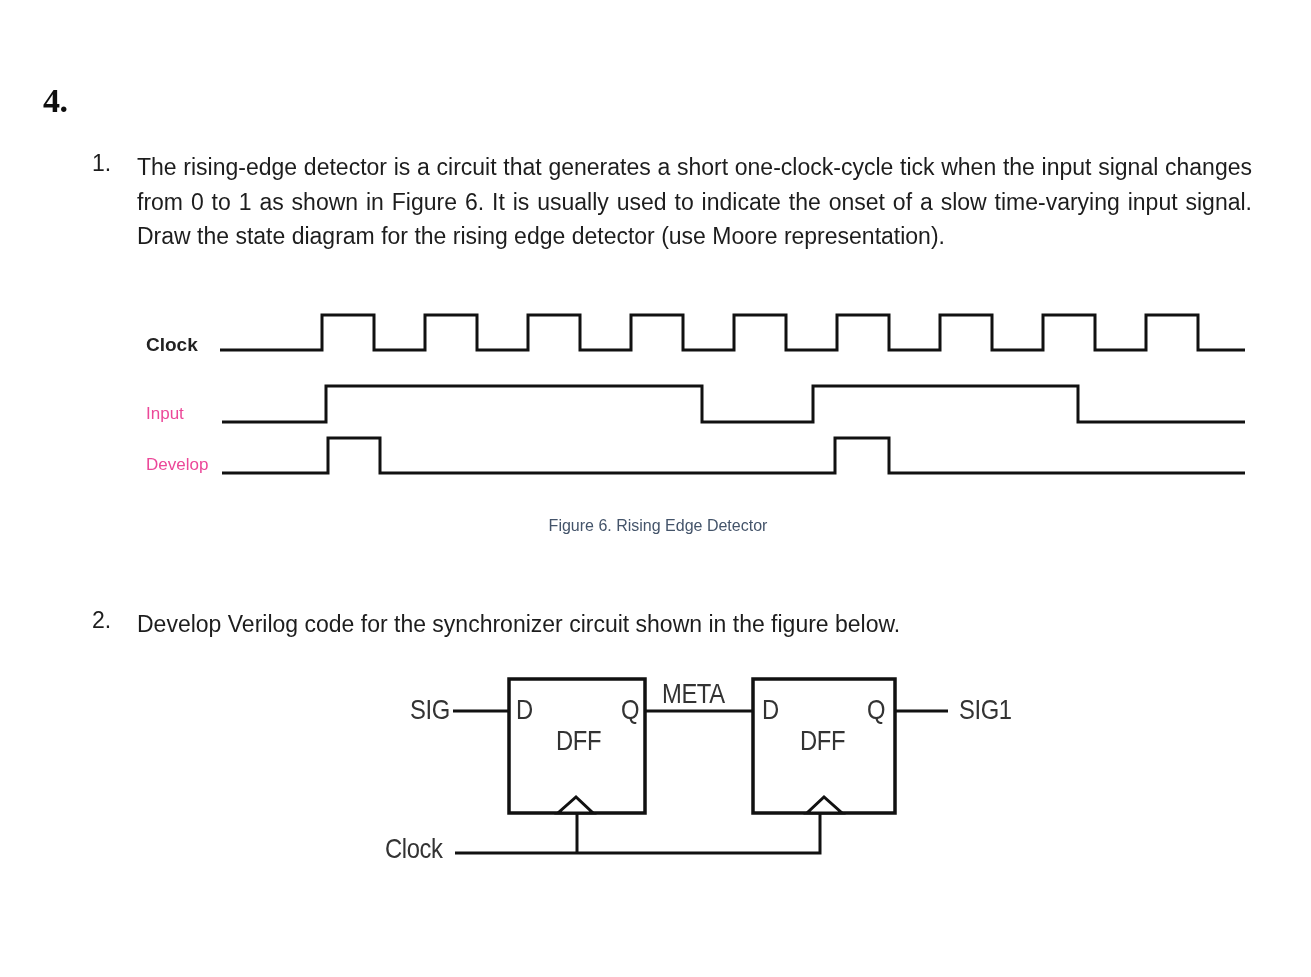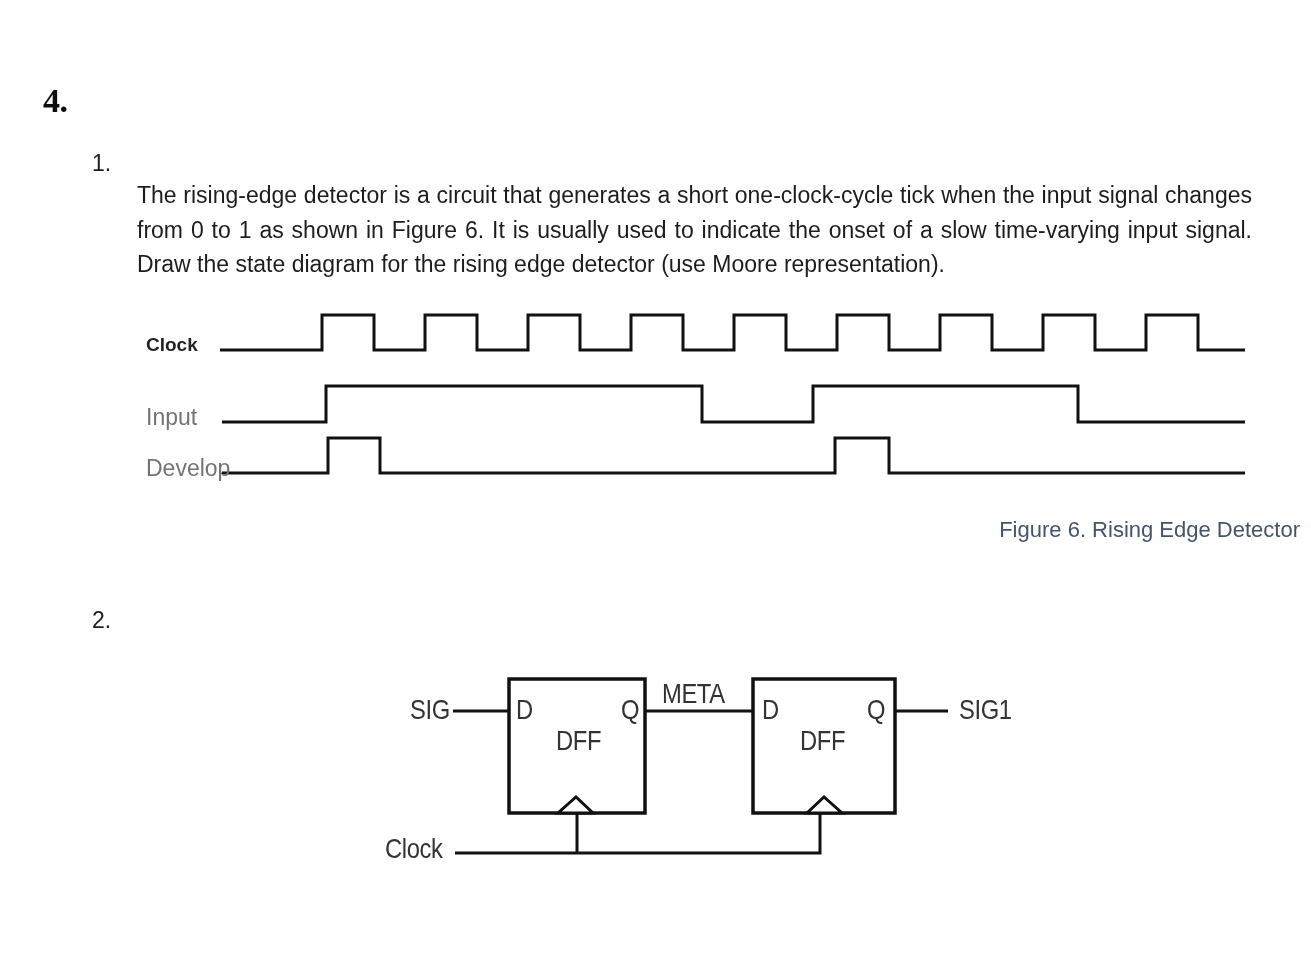--- a/index.html
+++ b/index.html
@@ -9,38 +9,38 @@
   }
   
   .heading{
     position:absolute;left:43px;top:82px;display:flex;gap:22px;
     font-family:"Liberation Serif",serif;font-weight:bold;font-size:34px;
     letter-spacing:-0.5px;color:#0e0e0e;white-space:nowrap;
   }
   
   .q-num{position:absolute;left:92px;font-size:23px;color:#1d1d1d;}
   .q-text{position:absolute;left:137px;font-size:23px;color:#1d1d1d;
-          line-height:34.7px;margin-top:28px;}
+          line-height:34.7px;}
   #q1-num{top:150px;}
   #q1-text{top:150px;width:1115px;text-align:justify;}
   #q2-num{top:607px;}
   #q2-text{top:607px;width:1115px;}
   
   svg.fig{position:absolute;left:0;pointer-events:none;}
   #fig6-svg{top:0;}
   #fig7-svg{top:600px;}
-  .wave-label{position:absolute;font-size:23px;color:#737373;white-space:nowrap;}
+  .wave-label{position:absolute;font-size:17px;color:#ec4899;white-space:nowrap;}
   .wave-label.bold{font-size:19px;font-weight:bold;color:#222;}
   .circ-label{
     position:absolute;font-size:28px;color:#333;white-space:nowrap;
     transform:scaleX(0.85);transform-origin:left top;letter-spacing:-0.5px;
   }
   .caption{
-    position:absolute;left:0;top:517px;width:1300px;text-align:right;
-    font-size:22px;
+    position:absolute;left:8px;top:517px;width:1300px;text-align:center;
+    font-size:16px;
   }
 </style>
 </head>
 <body>
 
 <div class="page">
 
   <div class="heading">
     <span>4.</span>
   </div>
@@ -55,20 +55,21 @@
     </svg>
   <div id="fig6-labels">
       <div class="wave-label bold" style="left: 146px; top: 334px;">Clock</div>
       <div class="wave-label" style="left: 146px; top: 404px;">Input</div>
       <div class="wave-label" style="left: 146px; top: 455px;">Develop</div>
     </div>
 
   <div class="caption" id="fig6-caption" style="color: rgb(68, 84, 106);">Figure 6. Rising Edge Detector</div>
 
   <div class="q-num" id="q2-num">2.</div>
+  <div class="q-text" id="q2-text">Develop Verilog code for the synchronizer circuit shown in the figure below.</div>
 
   <svg class="fig" id="fig7-svg" width="1311" height="377" viewBox="0 600 1311 377">
       <rect x="509" y="679" width="136" height="134" fill="#ffffff" stroke="#111111" stroke-width="3.5"></rect>
       <rect x="753" y="679" width="142" height="134" fill="#ffffff" stroke="#111111" stroke-width="3.5"></rect>
       <polyline points="453,711 509,711" fill="none" stroke="#111111" stroke-width="3" stroke-linejoin="miter" stroke-linecap="butt"></polyline>
       <polyline points="645,711 753,711" fill="none" stroke="#111111" stroke-width="3" stroke-linejoin="miter" stroke-linecap="butt"></polyline>
       <polyline points="895,711 948,711" fill="none" stroke="#111111" stroke-width="3" stroke-linejoin="miter" stroke-linecap="butt"></polyline>
       <polyline points="455,853 820,853 820,813" fill="none" stroke="#111111" stroke-width="3" stroke-linejoin="miter" stroke-linecap="butt"></polyline>
       <polyline points="577,853 577,813" fill="none" stroke="#111111" stroke-width="3" stroke-linejoin="miter" stroke-linecap="butt"></polyline>
       <polygon points="558,813 593,813 576,797" fill="#ffffff" stroke="#111111" stroke-width="3" stroke-linejoin="miter"></polygon>

